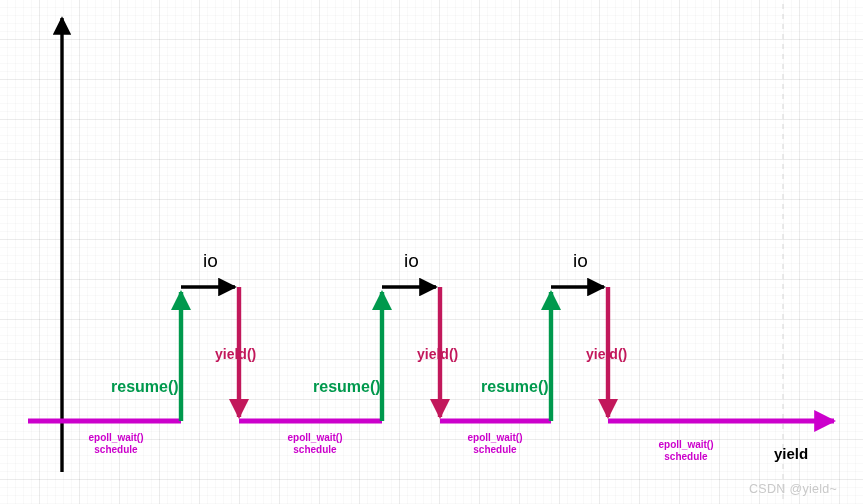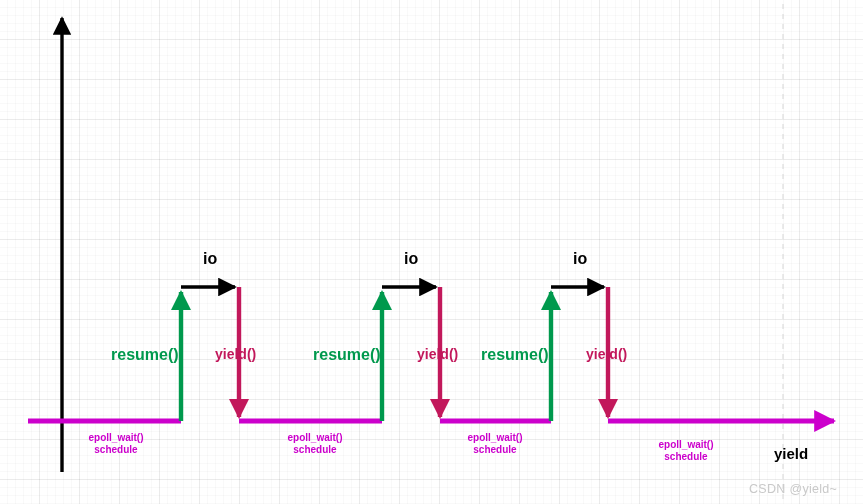--- a/index.html
+++ b/index.html
@@ -30,28 +30,29 @@
     top: 0;
     width: 863px;
     height: 504px;
   }
   .lbl {
     position: absolute;
     white-space: nowrap;
     line-height: 1.18;
   }
   .lbl-io {
-    font-size: 16px;
-    font-weight: 700;
+    font-size: 19px;
+    font-weight: 400;
     color: #000000;
   }
   .lbl-resume {
     font-size: 16px;
     font-weight: bold;
     color: #00994d;
+    margin-top: 32px;
   }
   .lbl-yield {
     font-size: 14px;
     font-weight: bold;
     color: #c2185b;
   }
   .lbl-epoll {
     font-size: 10px;
     font-weight: bold;
     color: #cc00cc;

